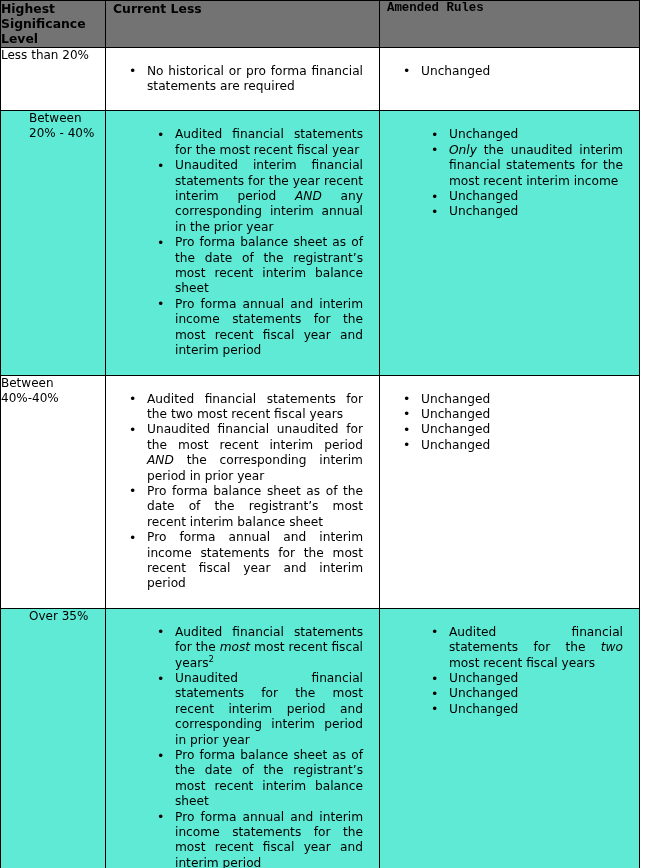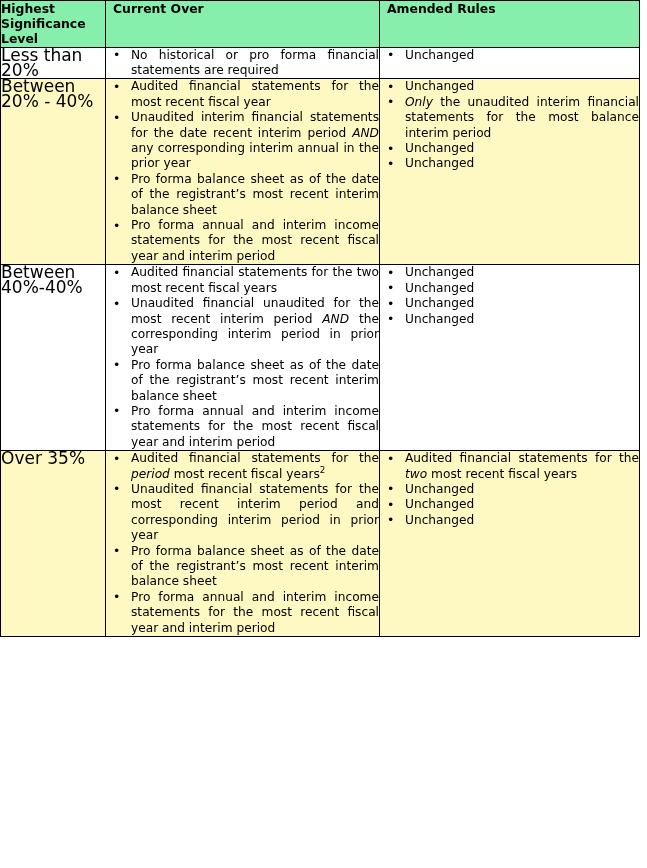--- a/index.html
+++ b/index.html
@@ -31,48 +31,48 @@
     border: 1.3px solid #000000;
     vertical-align: top;
     padding: 0;
   }
   col.c-level   { width: 105px; }
   col.c-current { width: 274px; }
   col.c-amended { width: 260px; }
 
   
   thead th {
-    background: #86efac;
+    background: #737373;
     font-weight: bold;
     font-size: 12.4px;
     line-height: 15.2px;
     text-align: left;
     padding: 4px 5px 5px 6px;
     height: 44px;
   }
   thead th.h-level   { padding-right: 2px; }
   thead th.h-current { padding-left: 7px; }
-  thead th.h-amended { padding-left: 7px; }
+  thead th.h-amended { padding-left: 7px; font-family: Liberation Mono, monospace; }
 
   
   tr.tint-white td { background: #ffffff; }
-  tr.tint-blue  td { background: #fef9c3; }
+  tr.tint-blue  td { background: #5eead4; padding-left: 28px; }
 
   
   .level-cell {
-    font-size: 17px;
+    font-size: 12px;
     line-height: 15px;
     padding: 5px 5px 6px 6px;
   }
   .level-cell.justify { text-align: justify; text-align-last: left; }
 
   
   ul.blist {
     list-style: none;
-    margin: 0;
+    margin: 16px;
     padding: 0;
   }
   ul.blist > li {
     position: relative;
     font-size: 12.2px;
     line-height: 15.4px;
     padding-left: 25px;
     margin: 0;
   }
   ul.blist > li::before {
@@ -103,21 +103,21 @@
   <table class="rules-table">
     <colgroup>
       <col class="c-level">
       <col class="c-current">
       <col class="c-amended">
     </colgroup>
 
     <thead>
       <tr>
         <th class="h-level">Highest Significance Level</th>
-        <th class="h-current">Current Over</th>
+        <th class="h-current">Current Less</th>
         <th class="h-amended">Amended Rules</th>
       </tr>
     </thead>
 
     <tbody>
 
       <tr class="tint-white">
         <td class="level-cell">Less than 20%</td>
         <td class="cell-pad">
           <ul class="blist just">
@@ -129,29 +129,29 @@
             <li>Unchanged</li>
           </ul>
         </td>
       </tr>
 
       <tr class="tint-blue">
         <td class="level-cell">Between 20% - 40%</td>
         <td class="cell-pad">
           <ul class="blist just">
             <li>Audited financial statements for the most recent fiscal year</li>
-            <li class="gap-md"><span>Unaudited interim financial statements for the date recent interim period </span><em class="bi">AND</em><span> any corresponding interim annual in the prior year</span></li>
+            <li class="gap-md"><span>Unaudited interim financial statements for the year recent interim period </span><em class="bi">AND</em><span> any corresponding interim annual in the prior year</span></li>
             <li class="gap-md">Pro forma balance sheet as of the date of the registrant’s most recent interim balance sheet</li>
             <li class="gap-md">Pro forma annual and interim income statements for the most recent fiscal year and interim period</li>
           </ul>
         </td>
         <td class="cell-pad">
           <ul class="blist just">
             <li>Unchanged</li>
-            <li class="gap-md"><em class="bi">Only</em><span> the unaudited interim financial statements for the most balance interim period</span></li>
+            <li class="gap-md"><em class="bi">Only</em><span> the unaudited interim financial statements for the most recent interim income</span></li>
             <li class="gap-lg">Unchanged</li>
             <li class="gap-xl">Unchanged</li>
           </ul>
         </td>
       </tr>
 
       <tr class="tint-white">
         <td class="level-cell justify">Between 40%-40%</td>
         <td class="cell-pad">
           <ul class="blist just">
@@ -168,21 +168,21 @@
             <li class="gap-xl">Unchanged</li>
             <li class="gap-xl">Unchanged</li>
           </ul>
         </td>
       </tr>
 
       <tr class="tint-blue">
         <td class="level-cell">Over 35%</td>
         <td class="cell-pad">
           <ul class="blist just">
-            <li><span>Audited financial statements for the </span><em class="bi">period</em><span> most recent fiscal years</span><sup class="fn">2</sup></li>
+            <li><span>Audited financial statements for the </span><em class="bi">most</em><span> most recent fiscal years</span><sup class="fn">2</sup></li>
             <li class="gap-md">Unaudited financial statements for the most recent interim period and corresponding interim period in prior year</li>
             <li class="gap-md">Pro forma balance sheet as of the date of the registrant’s most recent interim balance sheet</li>
             <li class="gap-md">Pro forma annual and interim income statements for the most recent fiscal year and interim period</li>
           </ul>
         </td>
         <td class="cell-pad">
           <ul class="blist just">
             <li><span>Audited financial statements for the </span><em class="bi">two</em><span> most recent fiscal years</span></li>
             <li class="gap-sm">Unchanged</li>
             <li class="gap-xl">Unchanged</li>

